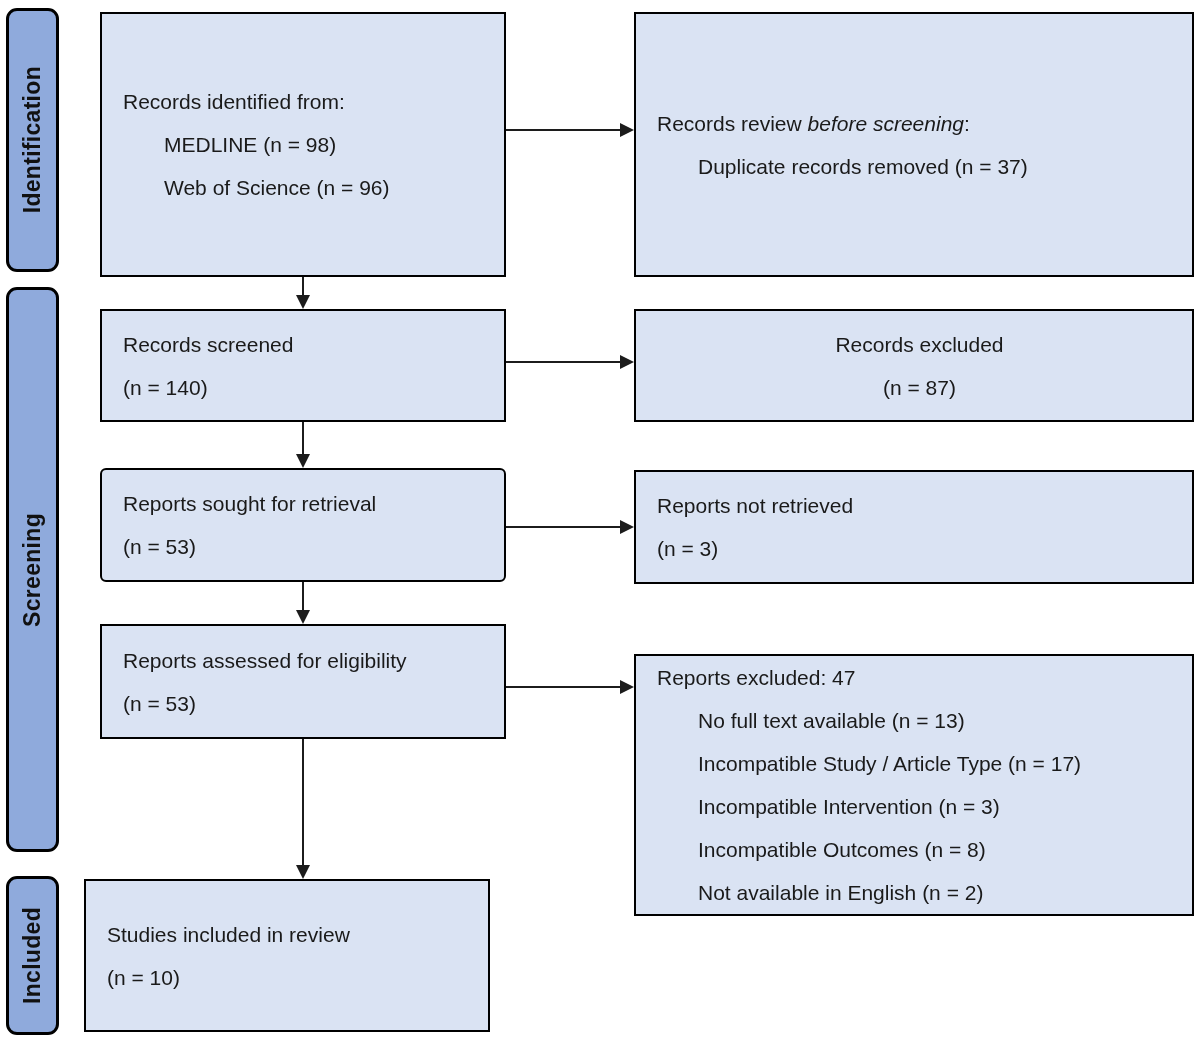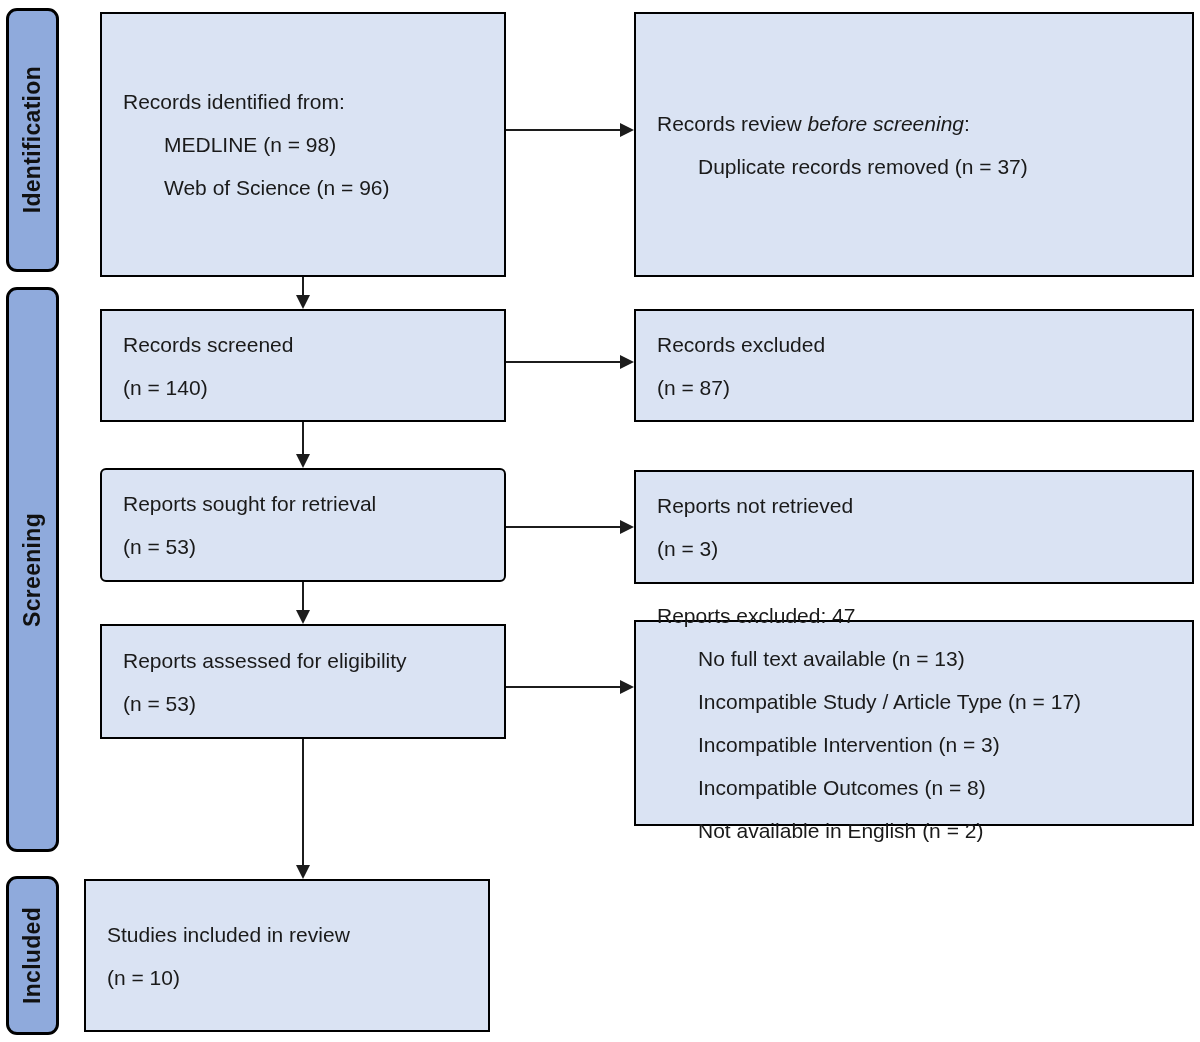--- a/index.html
+++ b/index.html
@@ -67,41 +67,41 @@
   <div class="box" style="left:634px;top:12px;width:560px;height:265px;">
     <div class="line"><span>Records review </span><em>before screening</em><span>:</span></div>
     <div class="line indent">Duplicate records removed (n = 37)</div>
   </div>
 
   <div class="box" style="left:100px;top:309px;width:406px;height:113px;">
     <div class="line">Records screened</div>
     <div class="line">(n = 140)</div>
   </div>
 
-  <div class="box" style="left:634px;top:309px;width:560px;height:113px;">
+  <div class="box" style="left:634px;top:309px;width:560px;height:113px;align-items:center;">
     <div class="line">Records excluded</div>
     <div class="line">(n = 87)</div>
   </div>
 
   <div class="box" style="left:100px;top:468px;width:406px;height:114px;border-radius:6px;">
     <div class="line">Reports sought for retrieval</div>
     <div class="line">(n = 53)</div>
   </div>
 
   <div class="box" style="left:634px;top:470px;width:560px;height:114px;">
     <div class="line">Reports not retrieved</div>
     <div class="line">(n = 3)</div>
   </div>
 
   <div class="box" style="left:100px;top:624px;width:406px;height:115px;">
     <div class="line">Reports assessed for eligibility</div>
     <div class="line">(n = 53)</div>
   </div>
 
-  <div class="box" style="left:634px;top:620px;width:560px;height:206px;">
+  <div class="box" style="left:634px;top:654px;width:560px;height:262px;">
     <div class="line">Reports excluded: 47</div>
     <div class="line indent">No full text available (n = 13)</div>
     <div class="line indent">Incompatible Study / Article Type (n = 17)</div>
     <div class="line indent">Incompatible Intervention (n = 3)</div>
     <div class="line indent">Incompatible Outcomes (n = 8)</div>
     <div class="line indent">Not available in English (n = 2)</div>
   </div>
 
   <div class="box" style="left:84px;top:879px;width:406px;height:153px;">
     <div class="line">Studies included in review</div>

